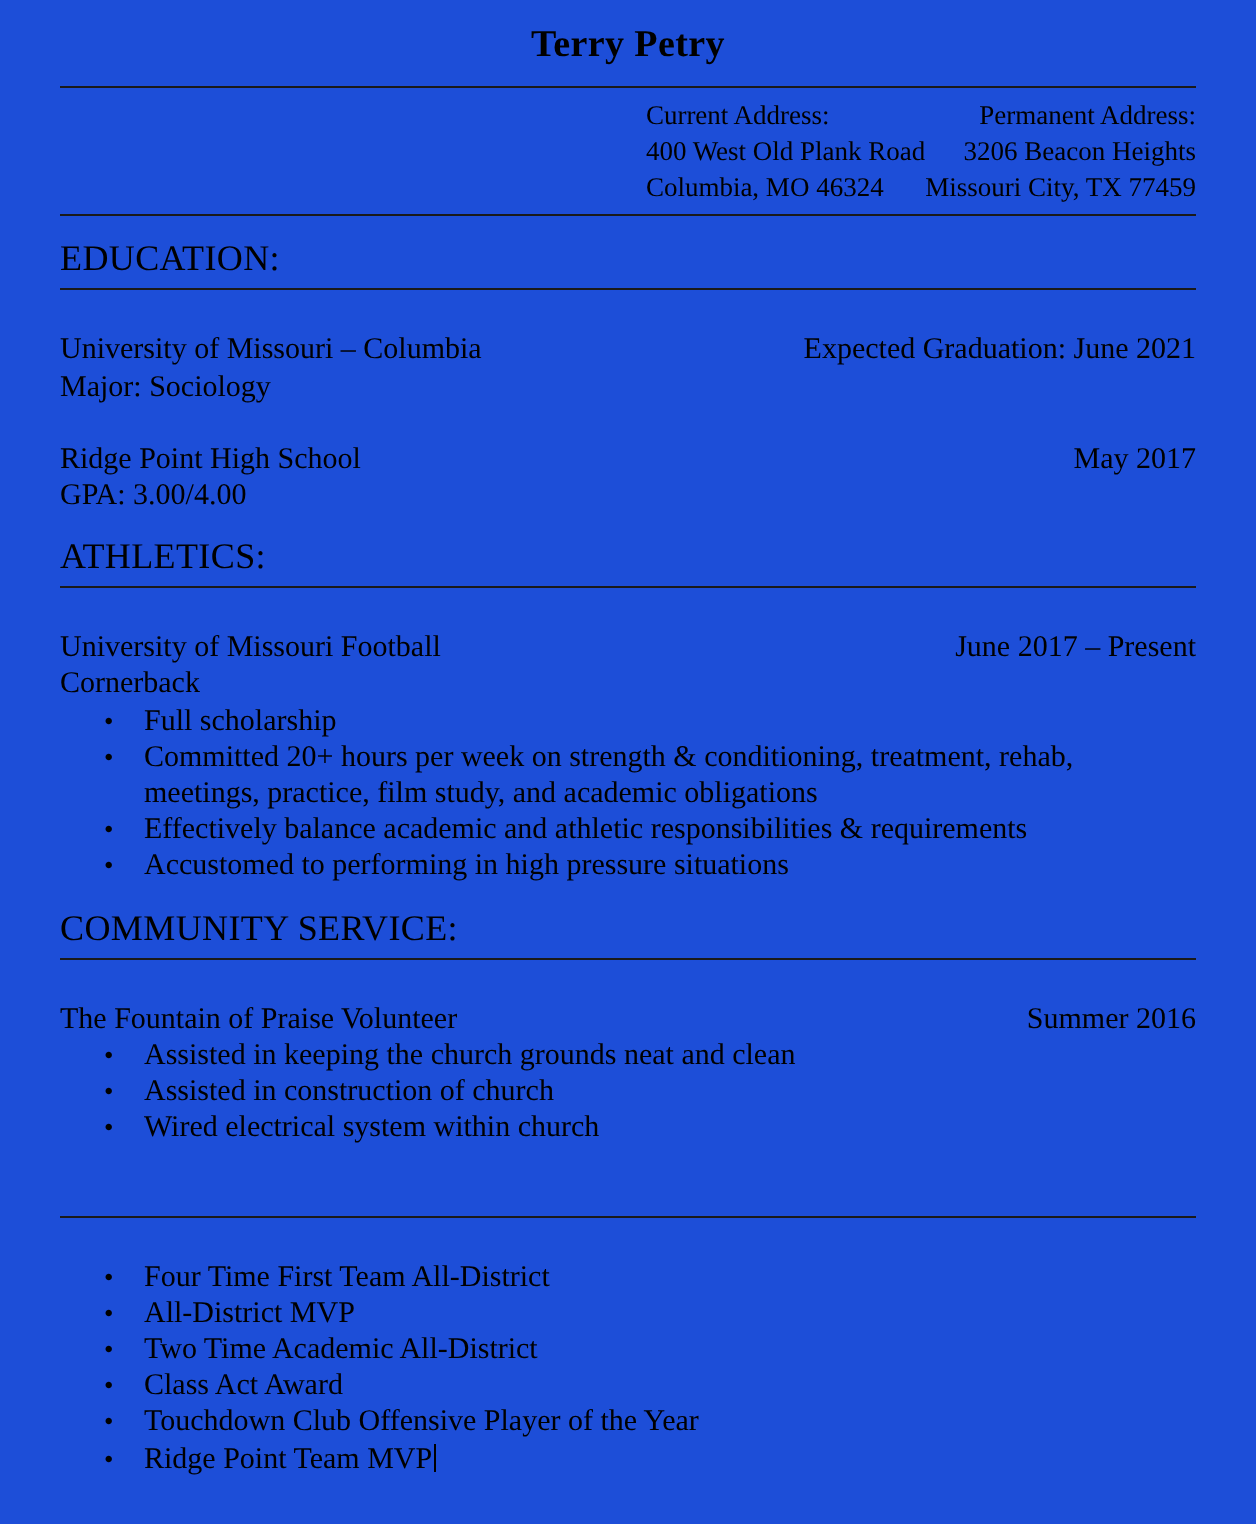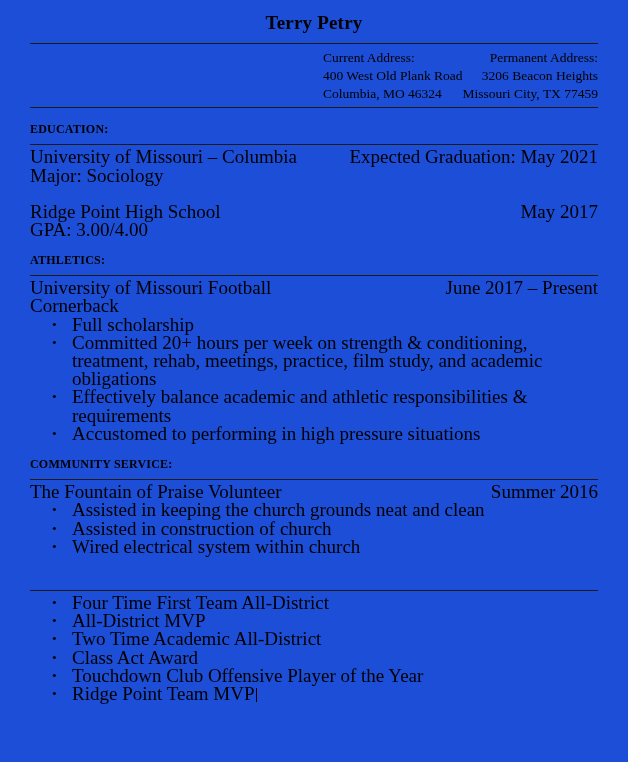--- a/index.html
+++ b/index.html
@@ -45,31 +45,31 @@
     font-size: 13.5px;
     line-height: 18.2px;
     padding-top: 5px;
     padding-bottom: 4px;
   }
   .addr-col-left { text-align: left; }
   .addr-col-right { text-align: right; }
   .addr-line { white-space: nowrap; }
 
   .section-head {
-    font-size: 12px;
-    font-weight: bold;
+    font-size: 18px;
+    font-weight: normal;
     letter-spacing: 0.2px;
     line-height: 18px;
     padding-top: 12px;
     padding-bottom: 6px;
   }
   .section-body {
-    font-size: 19px;
+    font-size: 15px;
     line-height: 18.2px;
-    padding-top: 3px;
+    padding-top: 21px;
   }
   .entry-row {
     display: flex;
     justify-content: space-between;
     align-items: baseline;
   }
   .entry-title { text-align: left; }
   .entry-date { text-align: right; white-space: nowrap; }
   .entry-sub { text-align: left; }
 
@@ -125,21 +125,21 @@
     </div>
   </div>
 
   <hr class="rule">
 
   <div class="section-head">EDUCATION:</div>
   <hr class="rule">
   <div class="section-body">
     <div class="entry-row">
       <span class="entry-title">University of Missouri – Columbia</span>
-      <span class="entry-date">Expected Graduation: May 2021</span>
+      <span class="entry-date">Expected Graduation: June 2021</span>
     </div>
     <div class="entry-sub">Major: Sociology</div>
     <div class="gap-line"></div>
     <div class="entry-row">
       <span class="entry-title">Ridge Point High School</span>
       <span class="entry-date">May 2017</span>
     </div>
     <div class="entry-sub">GPA: 3.00/4.00</div>
   </div>
 

